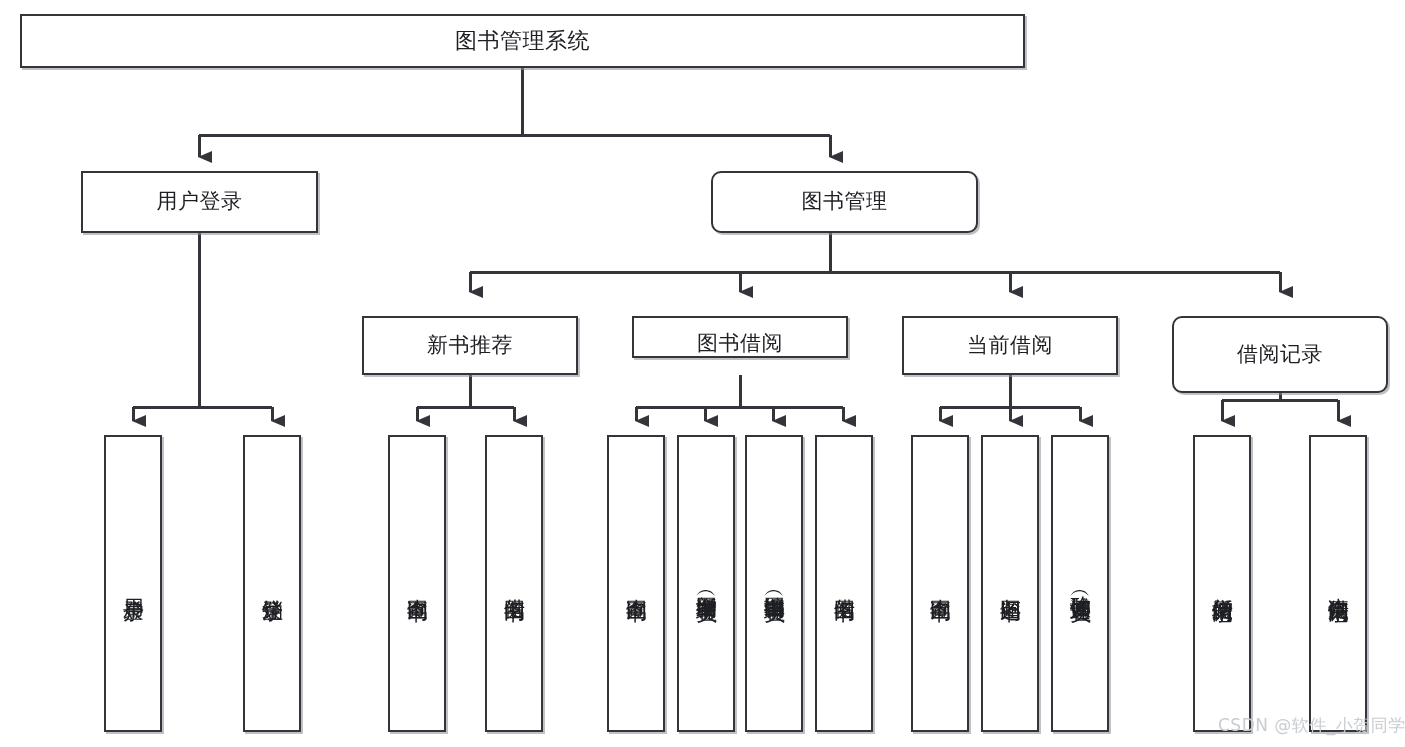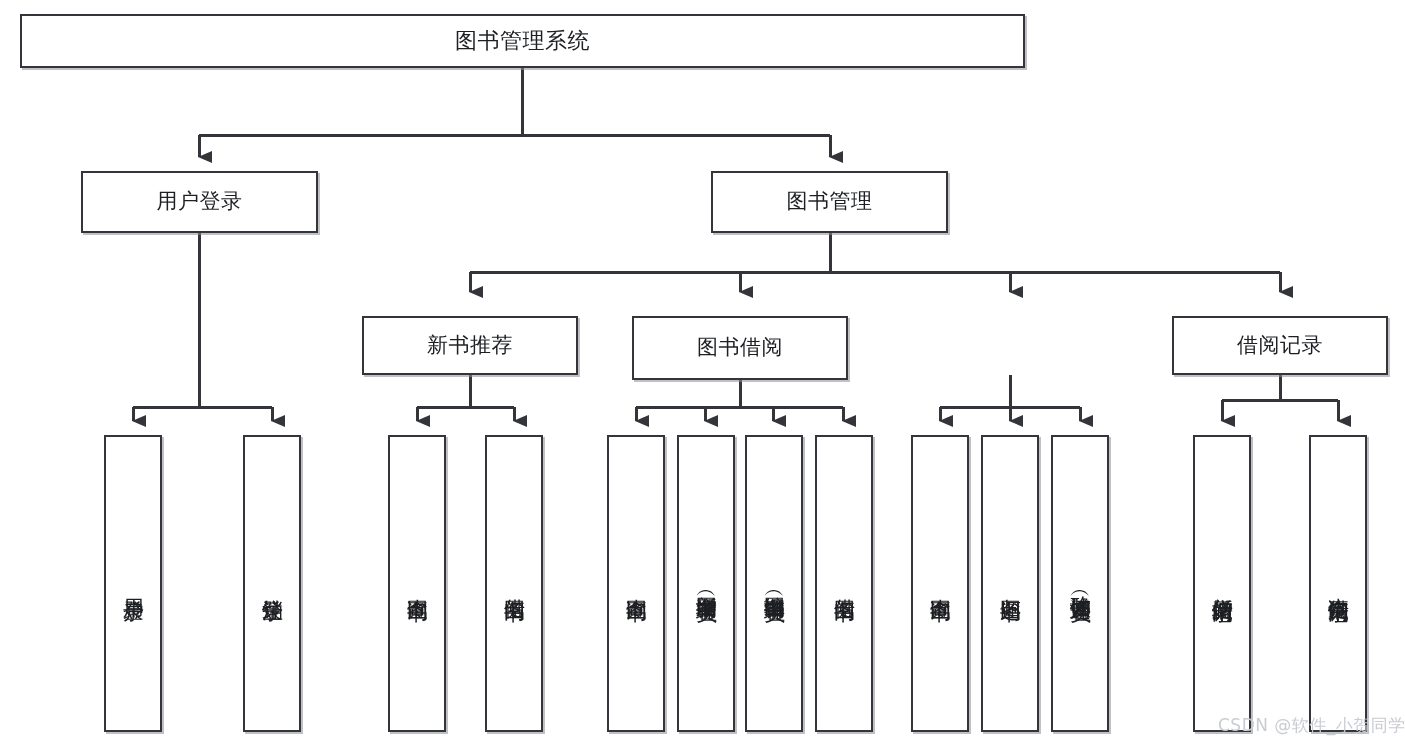--- a/index.html
+++ b/index.html
@@ -120,34 +120,37 @@
   </svg>
 
   <div class="node root" style="left:20px; top:14px; width:1005px; height:54px;">
     <span class="label">图书管理系统</span>
   </div>
 
   <div class="node" style="left:81px; top:171px; width:237px; height:62px;">
     <span class="label">用户登录</span>
   </div>
 
-  <div class="node" style="left:711px; top:171px; width:237px; height:62px;">
+  <div class="node" style="left:711px; top:171px; width:267px; height:62px;border-radius:10px;">
     <span class="label">图书管理</span>
   </div>
 
   <div class="node" style="left:362px; top:316px; width:216px; height:59px;align-items:center;">
     <span class="label">新书推荐</span>
   </div>
 
-  <div class="node" style="left:632px; top:316px; width:216px; height:64px;">
+  <div class="node" style="left:632px; top:316px; width:216px; height:42px;align-items:flex-end;">
     <span class="label">图书借阅</span>
   </div>
 
-
-  <div class="node" style="left:1172px; top:316px; width:216px; height:59px;">
+  <div class="node" style="left:902px; top:316px; width:216px; height:59px;">
+    <span class="label">当前借阅</span>
+  </div>
+
+  <div class="node" style="left:1172px; top:316px; width:216px; height:77px;border-radius:10px;">
     <span class="label">借阅记录</span>
   </div>
 
   <div class="node vertical" style="left:104px; top:435px; width:58px; height:297px;">
     <span class="label">用户登录</span>
   </div>
 
   <div class="node vertical" style="left:243px; top:435px; width:58px; height:297px;">
     <span class="label">注销登录</span>
   </div>

